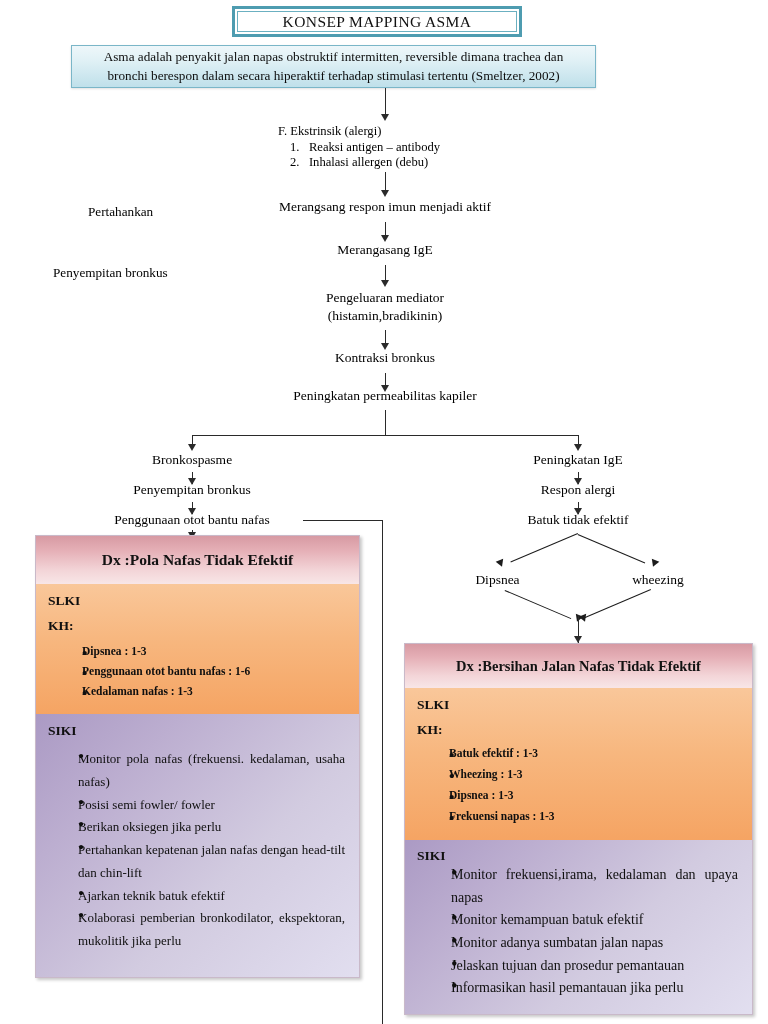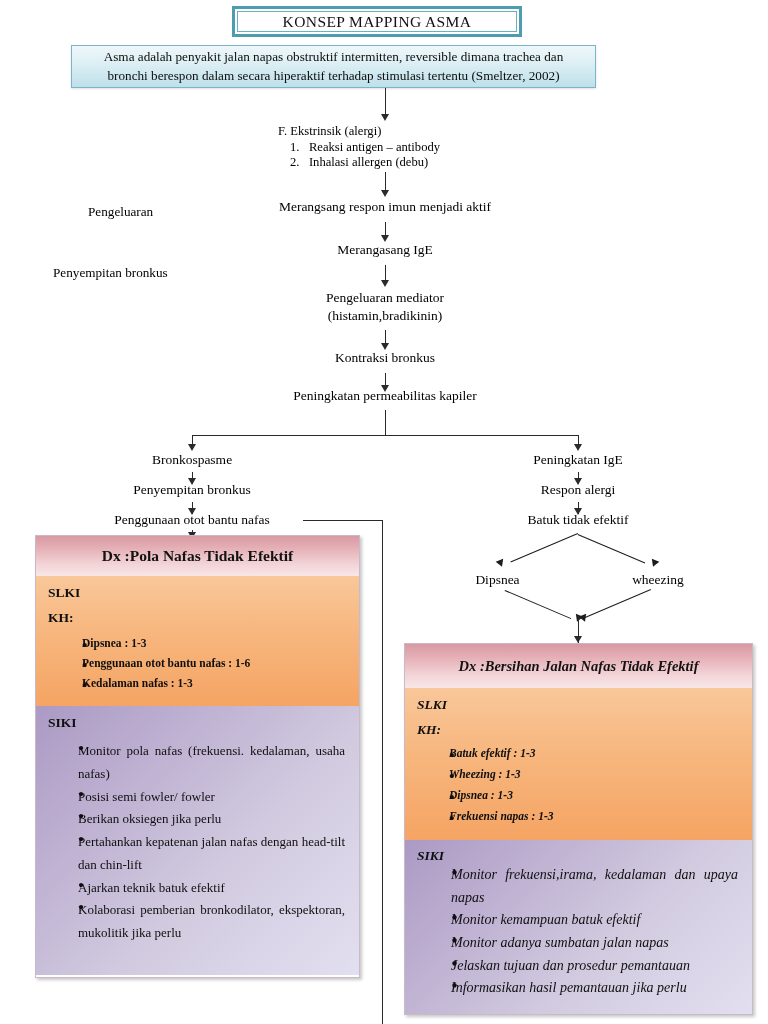--- a/index.html
+++ b/index.html
@@ -166,21 +166,21 @@
   <div class="vline" style="left:385px; top:330px; height:18px;"></div>
   <div class="arrowhead" style="left:380.5px; top:343px;"></div>
 
   <div class="ctext" style="left:285px; top:350px; width:200px; font-size:13.5px;">Kontraksi bronkus</div>
 
   <div class="vline" style="left:385px; top:373px; height:17px;"></div>
   <div class="arrowhead" style="left:380.5px; top:385px;"></div>
 
   <div class="ctext" style="left:250px; top:388px; width:270px; font-size:13.5px;font-family:Liberation Serif, serif;">Peningkatan permeabilitas kapiler</div>
 
-  <div class="ltext" style="left:88px; top:204px; font-size:13.2px;">Pengeluaran</div>
+  <div class="ltext" style="left:88px; top:204px; font-size:13.2px;">Pertahankan</div>
   <div class="ltext" style="left:53px; top:265px; font-size:13.2px;">Penyempitan bronkus</div>
 
   <div class="vline" style="left:385px; top:410px; height:25px;"></div>
   <div class="hline" style="left:192px; top:435px; width:386px;"></div>
   <div class="vline" style="left:192px; top:435px; height:13px;"></div>
   <div class="arrowhead" style="left:187.5px; top:444px;"></div>
   <div class="vline" style="left:578px; top:435px; height:13px;"></div>
   <div class="arrowhead" style="left:573.5px; top:444px;"></div>
 
   <div class="ctext" style="left:92px; top:452px; width:200px; font-size:13.5px;">Bronkospasme</div>
@@ -219,21 +219,21 @@
   <div class="diag" style="left:505px; top:590px; width:72px; transform:rotate(23deg);"></div>
   <div class="diag-head" style="left:574px; top:613px; transform:rotate(142deg);"></div>
   <div class="diag" style="left:651px; top:590px; width:72px; transform:rotate(157deg);"></div>
   <div class="diag-head" style="left:580px; top:613px; transform:rotate(-142deg);"></div>
 
   <div class="vline" style="left:578px; top:615px; height:28px;"></div>
   <div class="arrowhead" style="left:573.5px; top:636px;"></div>
 
   <div class="dx-card" style="left:35px; top:535px; width:325px; height:443px;">
 
-    <div class="dx-header" style="height:40px; font-size:15.5px;">Dx :Pola Nafas Tidak Efektif</div>
+    <div class="dx-header" style="height:48px; font-size:15.5px;">Dx :Pola Nafas Tidak Efektif</div>
 
     <div class="slki-sec" style="height:130px; padding:9px 12px 0 12px;">
       <div class="sec-label" style="font-size:13.5px;">SLKI</div>
       <div class="sec-label" style="font-size:13.5px; margin-top:9px;">KH:</div>
       <ul class="bul" style="margin-top:11px; padding-left:34px; font-size:11.5px; font-weight:bold;">
         <li style="margin-bottom:8px;">Dipsnea : 1-3</li>
         <li style="margin-bottom:8px;">Penggunaan otot bantu nafas : 1-6</li>
         <li style="margin-bottom:1px;">Kedalaman nafas : 1-3</li>
       </ul>
     </div>
@@ -244,21 +244,21 @@
         <li>Monitor pola nafas (frekuensi. kedalaman, usaha nafas)</li>
         <li>Posisi semi fowler/ fowler</li>
         <li>Berikan oksiegen jika perlu</li>
         <li>Pertahankan kepatenan jalan nafas dengan head-tilt dan chin-lift</li>
         <li>Ajarkan teknik batuk efektif</li>
         <li>Kolaborasi pemberian bronkodilator, ekspektoran, mukolitik jika perlu</li>
       </ul>
     </div>
   </div>
 
-  <div class="dx-card" style="left:404px; top:643px; width:349px; height:372px;font-style:italic;">
+  <div class="dx-card" style="left:404px; top:643px; width:349px; height:372px;">
 
     <div class="dx-header" style="height:44px; font-size:14.5px;">Dx :Bersihan Jalan Nafas Tidak Efektif</div>
 
     <div class="slki-sec" style="height:152px; padding:9px 12px 0 12px;">
       <div class="sec-label" style="font-size:13.5px;">SLKI</div>
       <div class="sec-label" style="font-size:13.5px; margin-top:9px;">KH:</div>
       <ul class="bul" style="margin-top:9px; padding-left:32px; font-size:11.5px; font-weight:bold;">
         <li style="margin-bottom:9px;">Batuk efektif : 1-3</li>
         <li style="margin-bottom:9px;">Wheezing : 1-3</li>
         <li style="margin-bottom:9px;">Dipsnea : 1-3</li>

